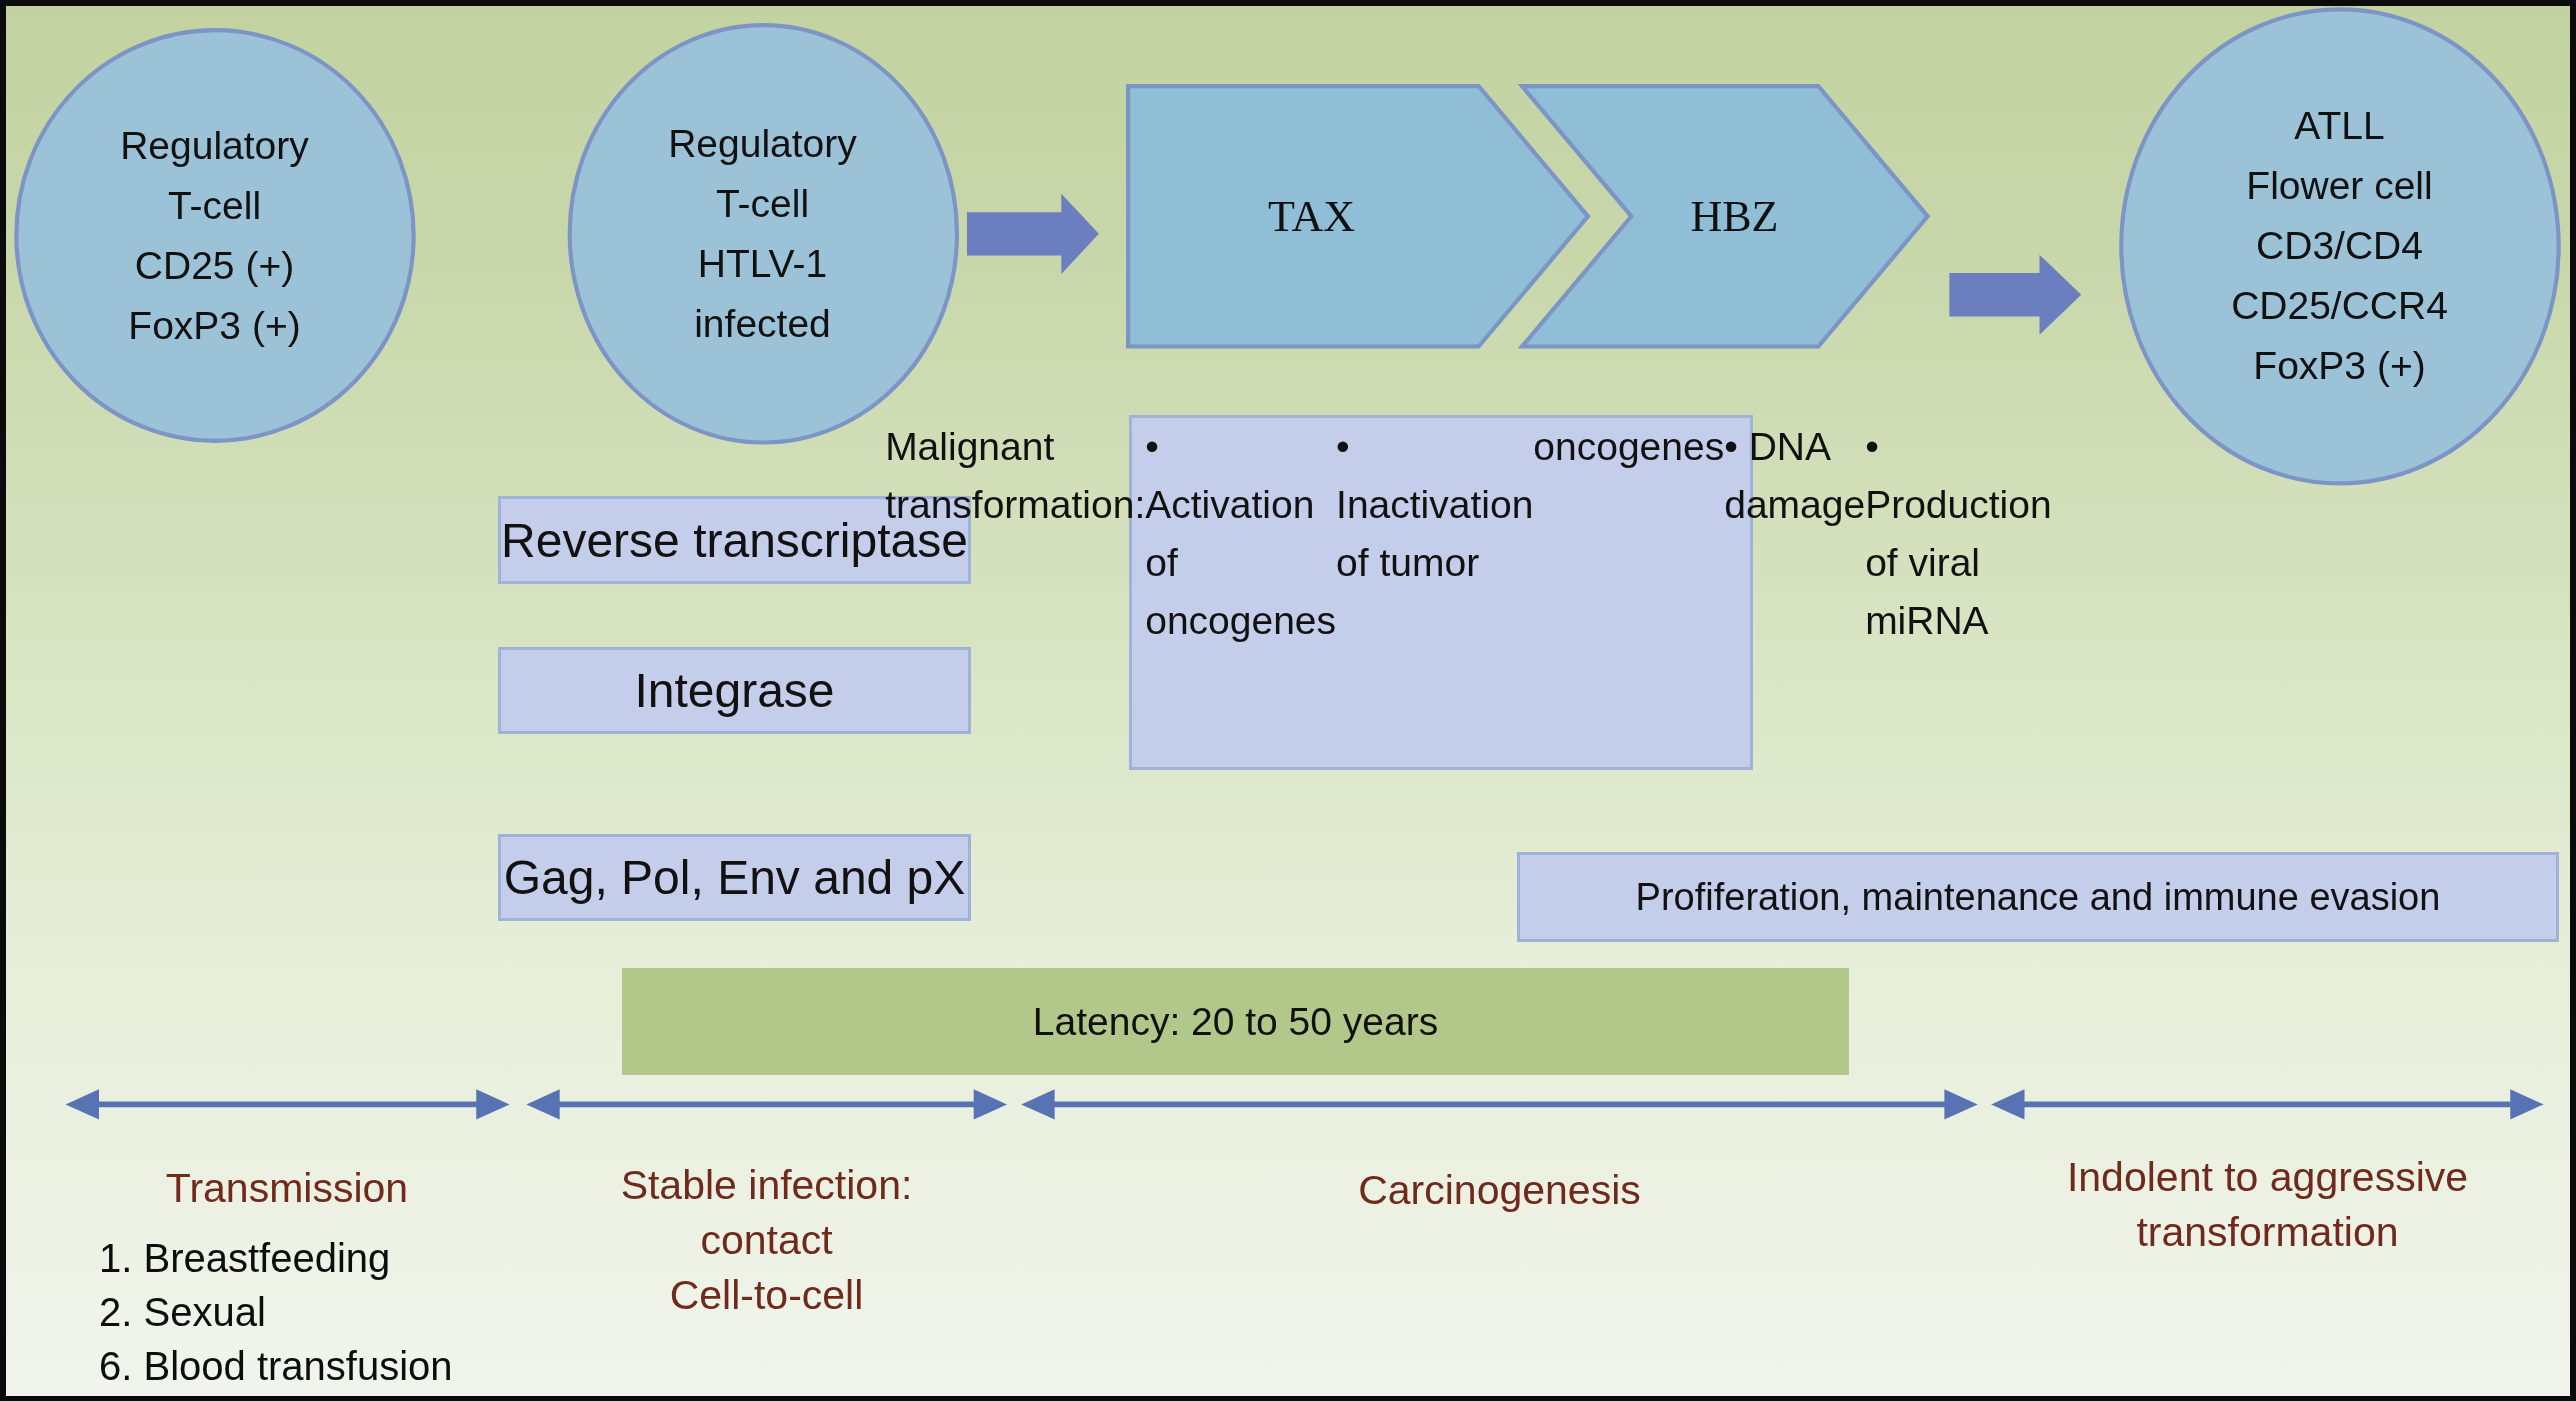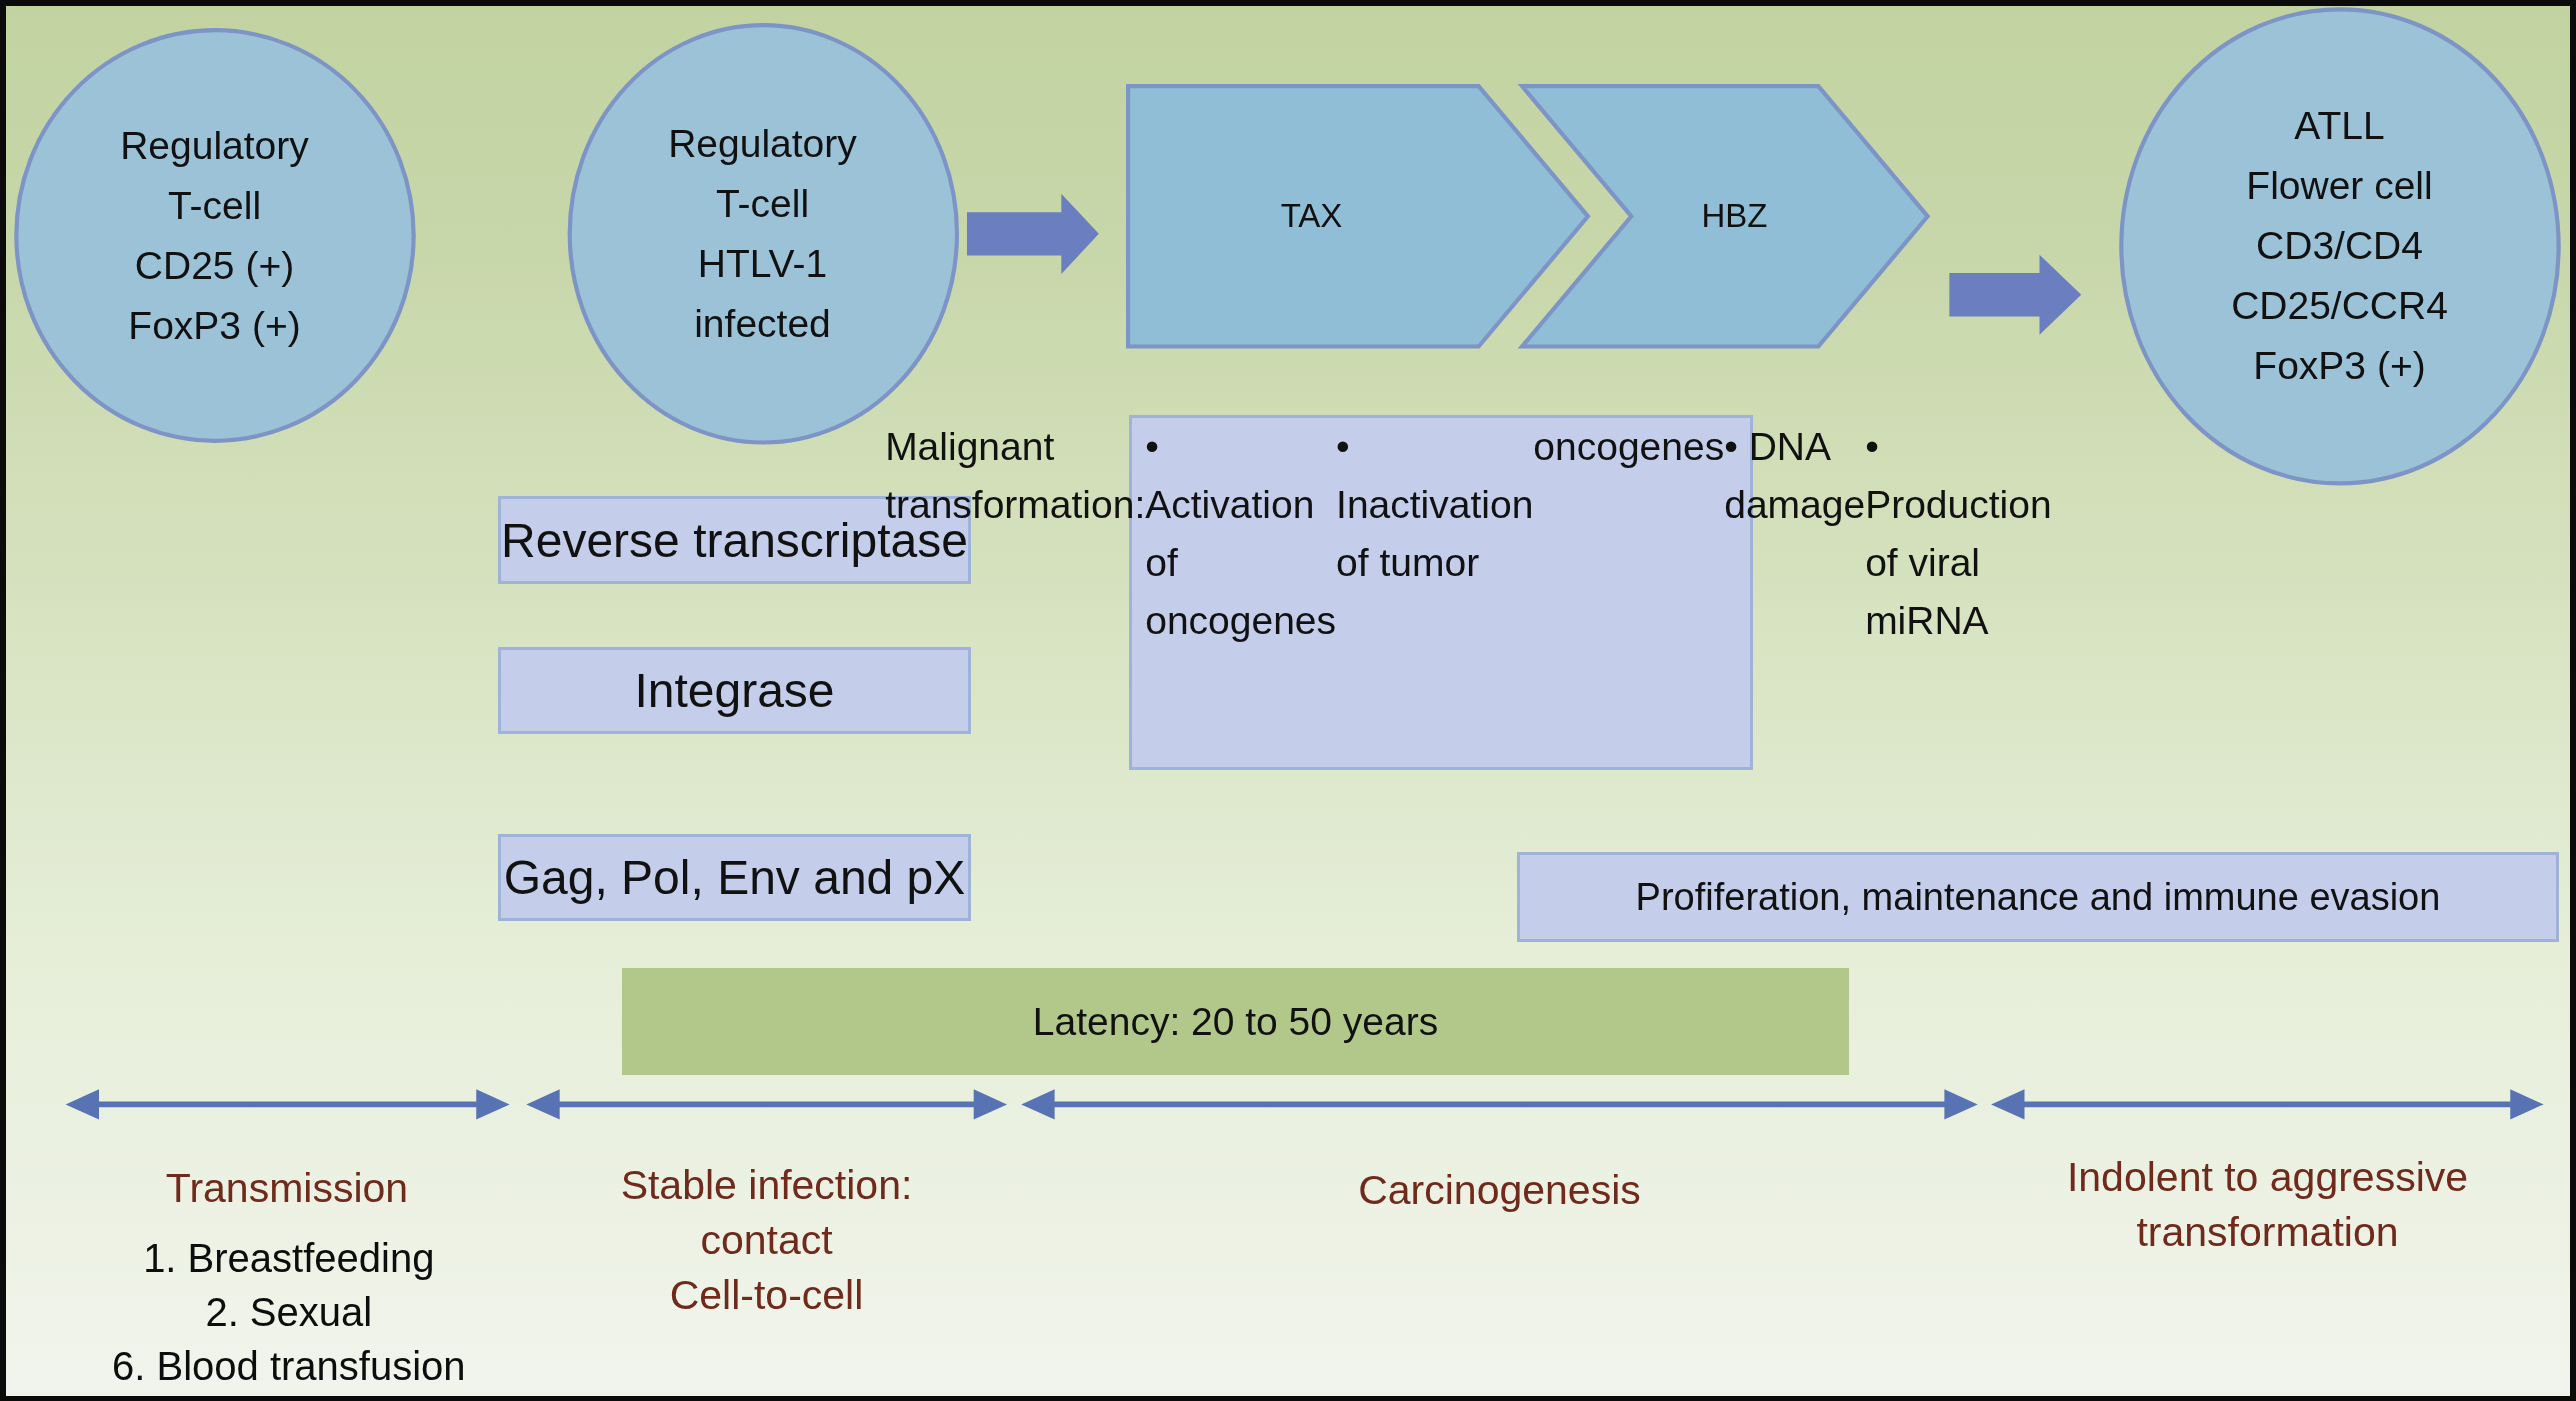--- a/index.html
+++ b/index.html
@@ -9,21 +9,21 @@
     box-sizing:border-box;
     border:6.7px solid #0b0b0b;
     background:linear-gradient(180deg,#c2d3a1 0%,#c8d7aa 18%,#d6e2bf 42%,#e6eed8 68%,#f1f4ec 100%);
     overflow:hidden;
     font-family:"Liberation Sans", sans-serif;
     color:#111;
   }
   svg.shapes{position:absolute;left:0;top:0;width:2563px;height:1388px;}
   .txt{position:absolute;display:flex;flex-direction:column;justify-content:center;align-items:center;text-align:center;}
   .txt div{line-height:60px;font-size:39px;}
-  .node-label{position:absolute;display:flex;align-items:center;justify-content:center;font-size:33px;}
+  .node-label{position:absolute;display:flex;align-items:center;justify-content:center;font-size:44px;font-family:Liberation Serif, serif;}
   .enzyme-box{
     position:absolute;left:492px;width:473px;box-sizing:border-box;
     background:#c4cde9;border:3.3px solid #9fb2d8;
     display:flex;align-items:center;justify-content:center;
     font-size:48px;
   }
   .malignant-box{
     position:absolute;left:1123px;top:409px;width:624px;height:355px;box-sizing:border-box;
     background:#c4cde9;border:3.3px solid #9fb2d8;
     display:flex;flex-direction:row;justify-content:center;
@@ -35,21 +35,21 @@
     background:#c4cde9;border:3.3px solid #9fb2d8;
     display:flex;align-items:center;justify-content:center;font-size:38px;
   }
   .latency-box{
     position:absolute;left:616px;top:962px;width:1227px;height:107px;
     background:#b2c88b;
     display:flex;align-items:center;justify-content:center;font-size:39px;
   }
   .phase-label{position:absolute;color:#6f2a1c;text-align:center;font-size:41px;}
   .phase-label div{line-height:55px;}
-  .trans-list{position:absolute;left:93px;top:1225px;text-align:center;color:#0d0d0d;margin-left:13px;}
+  .trans-list{position:absolute;left:93px;top:1225px;text-align:left;color:#0d0d0d;}
   .trans-list div{font-size:40px;line-height:54px;}
 </style>
 </head>
 <body>
 
 <div class="canvas">
 
   <svg class="shapes" viewBox="0 0 3070 1663">
 
     <ellipse cx="250" cy="275" rx="238" ry="246" fill="#9cc2d8" stroke="#7d94c6" stroke-width="5"></ellipse>

